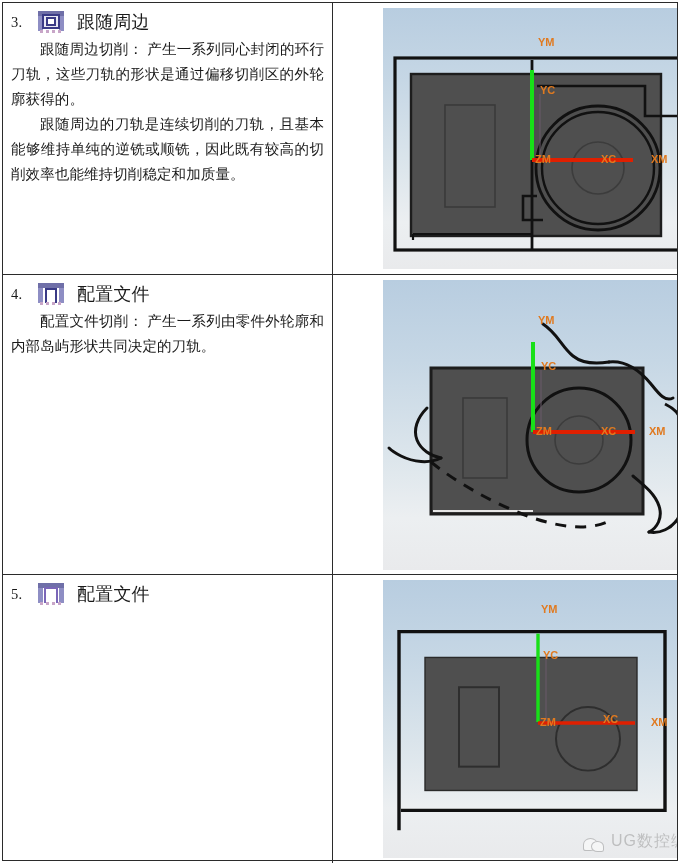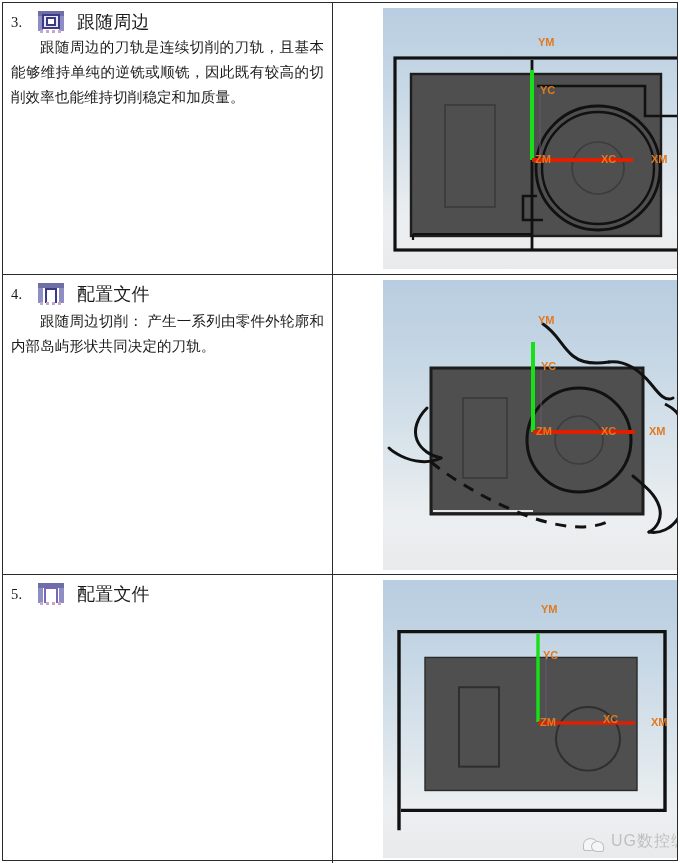--- a/index.html
+++ b/index.html
@@ -134,20 +134,21 @@
         <span class="icon-box">
           <span class="ico ico-shadeL"></span>
             <span class="ico ico-shadeR"></span>
           <span class="ico ico-frameTop"></span>
           <span class="ico ico-inner1"></span>
             <span class="ico ico-inner2"></span>
           <span class="ico ico-dots"></span>
         </span>
         <span class="head-title">跟随周边</span>
       </div>
+      <p class="para">跟随周边切削： 产生一系列同心封闭的环行刀轨，这些刀轨的形状是通过偏移切削区的外轮廓获得的。</p>
       <p class="para tight">跟随周边的刀轨是连续切削的刀轨，且基本能够维持单纯的逆铣或顺铣，因此既有较高的切削效率也能维持切削稳定和加质量。</p>
     </div>
 
     <div class="cell-img">
       <div class="viewport">
         <svg class="vp-svg" viewBox="0 0 330 261" preserveAspectRatio="none">
 
           <rect x="12" y="50" width="300" height="192" fill="none" stroke="#111" stroke-width="3.2"></rect>
 
           <rect x="28" y="66" width="250" height="162" fill="#4f4f4f" stroke="#1d1d1d" stroke-width="2.4"></rect>
@@ -186,21 +187,21 @@
         <span class="num">4.</span>
         <span class="icon-box">
           <span class="ico ico-shadeL"></span>
             <span class="ico ico-shadeR"></span>
           <span class="ico ico-frameTop"></span>
           <span class="ico ico-u"></span>
           <span class="ico ico-dots"></span>
         </span>
         <span class="head-title">配置文件</span>
       </div>
-      <p class="para">跟随周边切削： 产生一系列由零件外轮廓和内部岛屿形状共同决定的刀轨。</p>
+      <p class="para">配置文件切削： 产生一系列由零件外轮廓和内部岛屿形状共同决定的刀轨。</p>
     </div>
 
     <div class="cell-img">
       <div class="viewport">
         <svg class="vp-svg" viewBox="0 0 330 290" preserveAspectRatio="none">
 
           <rect x="48" y="88" width="212" height="146" fill="#4f4f4f" stroke="#1d1d1d" stroke-width="3"></rect>
 
           <rect x="80" y="118" width="44" height="80" fill="none" stroke="#3a3a3a" stroke-width="1.6"></rect>
 

